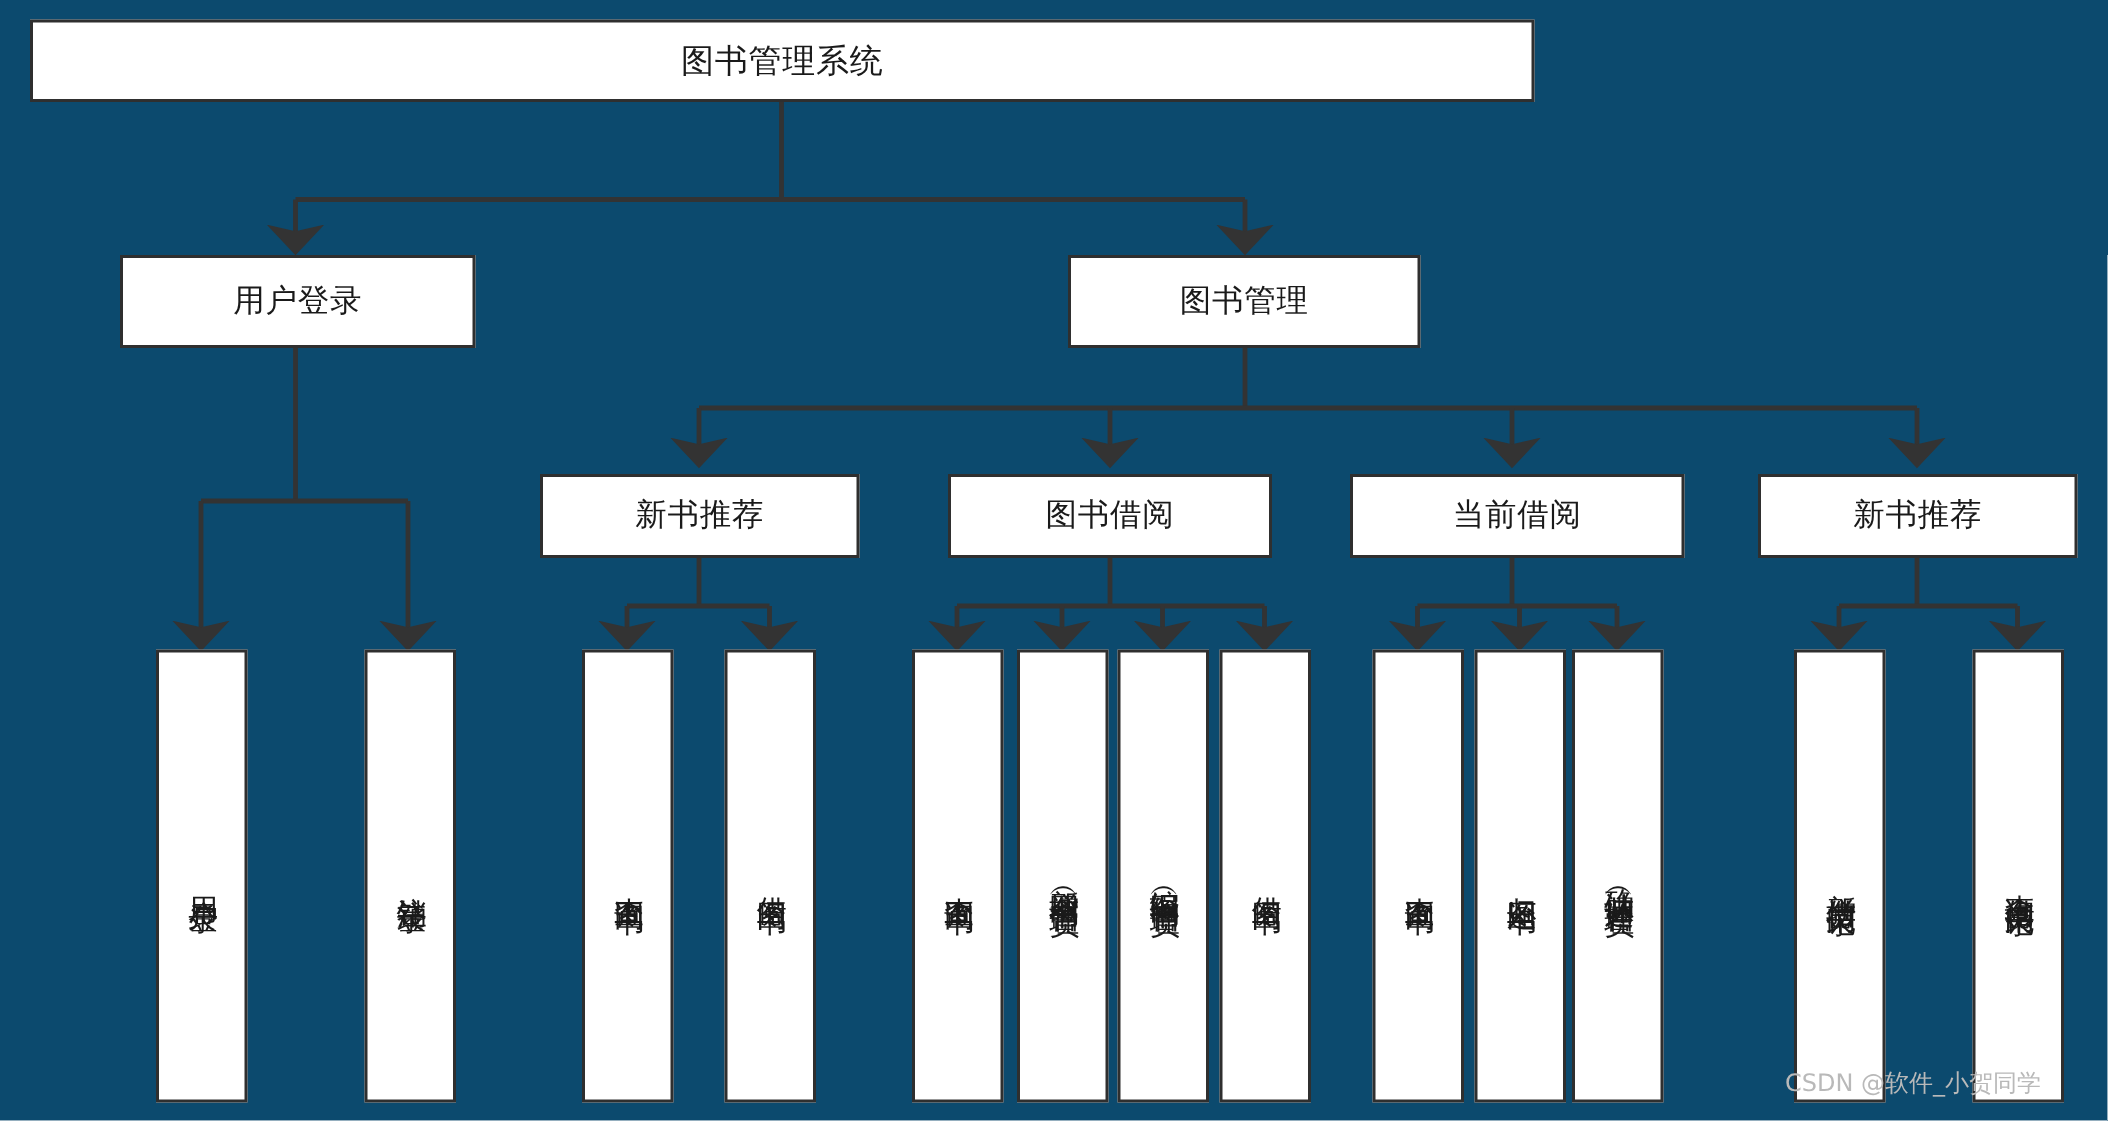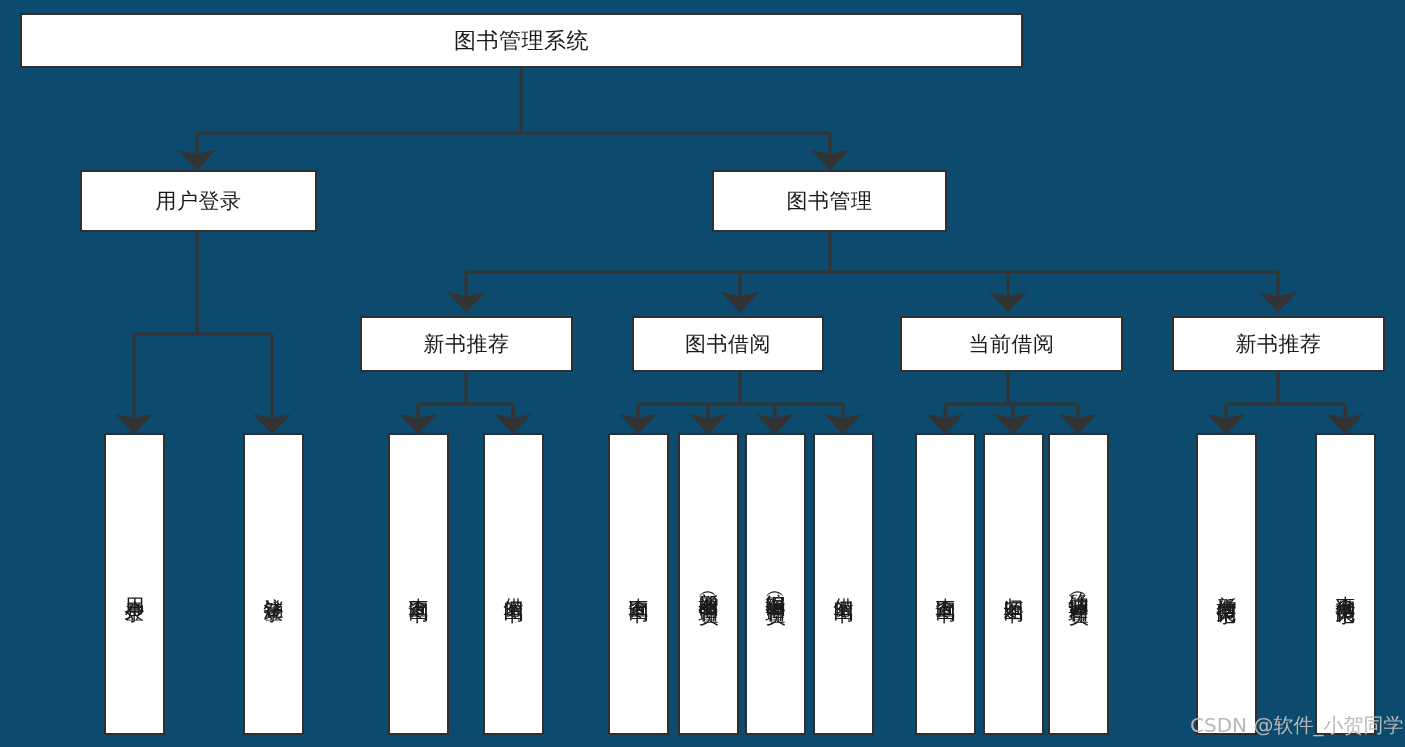--- a/index.html
+++ b/index.html
@@ -62,21 +62,21 @@
     font-size: 20px;
     line-height: 1.05;
     letter-spacing: 2px;
     white-space: nowrap;
     max-height: 285px;
   }
   .watermark {
     position: absolute;
     left: 1190px;
     top: 712px;
-    font-size: 20px;
+    font-size: 16px;
     color: #b9b9b9;
     white-space: nowrap;
     z-index: 3;
     font-family: "DejaVu Sans", sans-serif;
   }
 </style>
 </head>
 <body>
 
 <div id="canvas">
@@ -138,21 +138,21 @@
   <div class="node horiz" style="left:80px; top:170px; width:237px; height:62px;">
     <span class="lbl">用户登录</span>
   </div>
   <div class="node horiz" style="left:712px; top:170px; width:235px; height:62px;">
     <span class="lbl">图书管理</span>
   </div>
 
   <div class="node horiz" style="left:360px; top:316px; width:213px; height:56px;">
     <span class="lbl">新书推荐</span>
   </div>
-  <div class="node horiz" style="left:632px; top:316px; width:192px; height:56px;">
+  <div class="node horiz" style="left:632px; top:316px; width:216px; height:56px;">
     <span class="lbl">图书借阅</span>
   </div>
   <div class="node horiz" style="left:900px; top:316px; width:223px; height:56px;">
     <span class="lbl">当前借阅</span>
   </div>
   <div class="node horiz" style="left:1172px; top:316px; width:213px; height:56px;">
     <span class="lbl">新书推荐</span>
   </div>
 
   <div class="node vert" style="left:104px; top:433px; width:61px; height:302px;">

